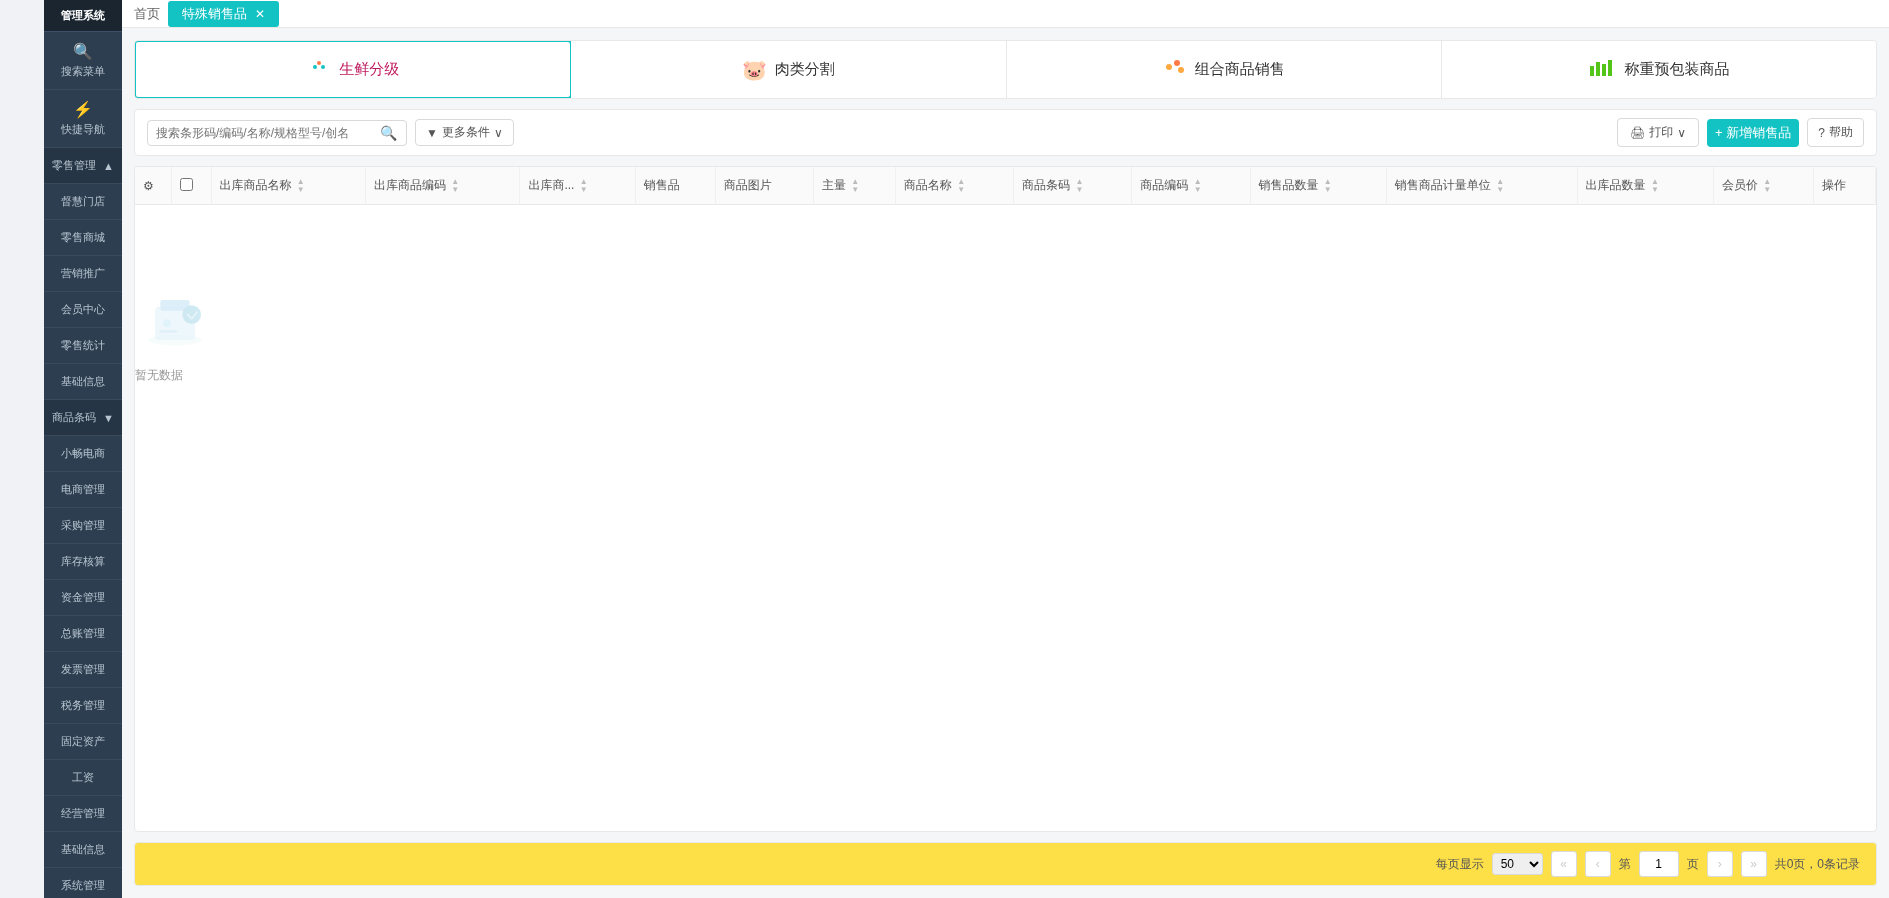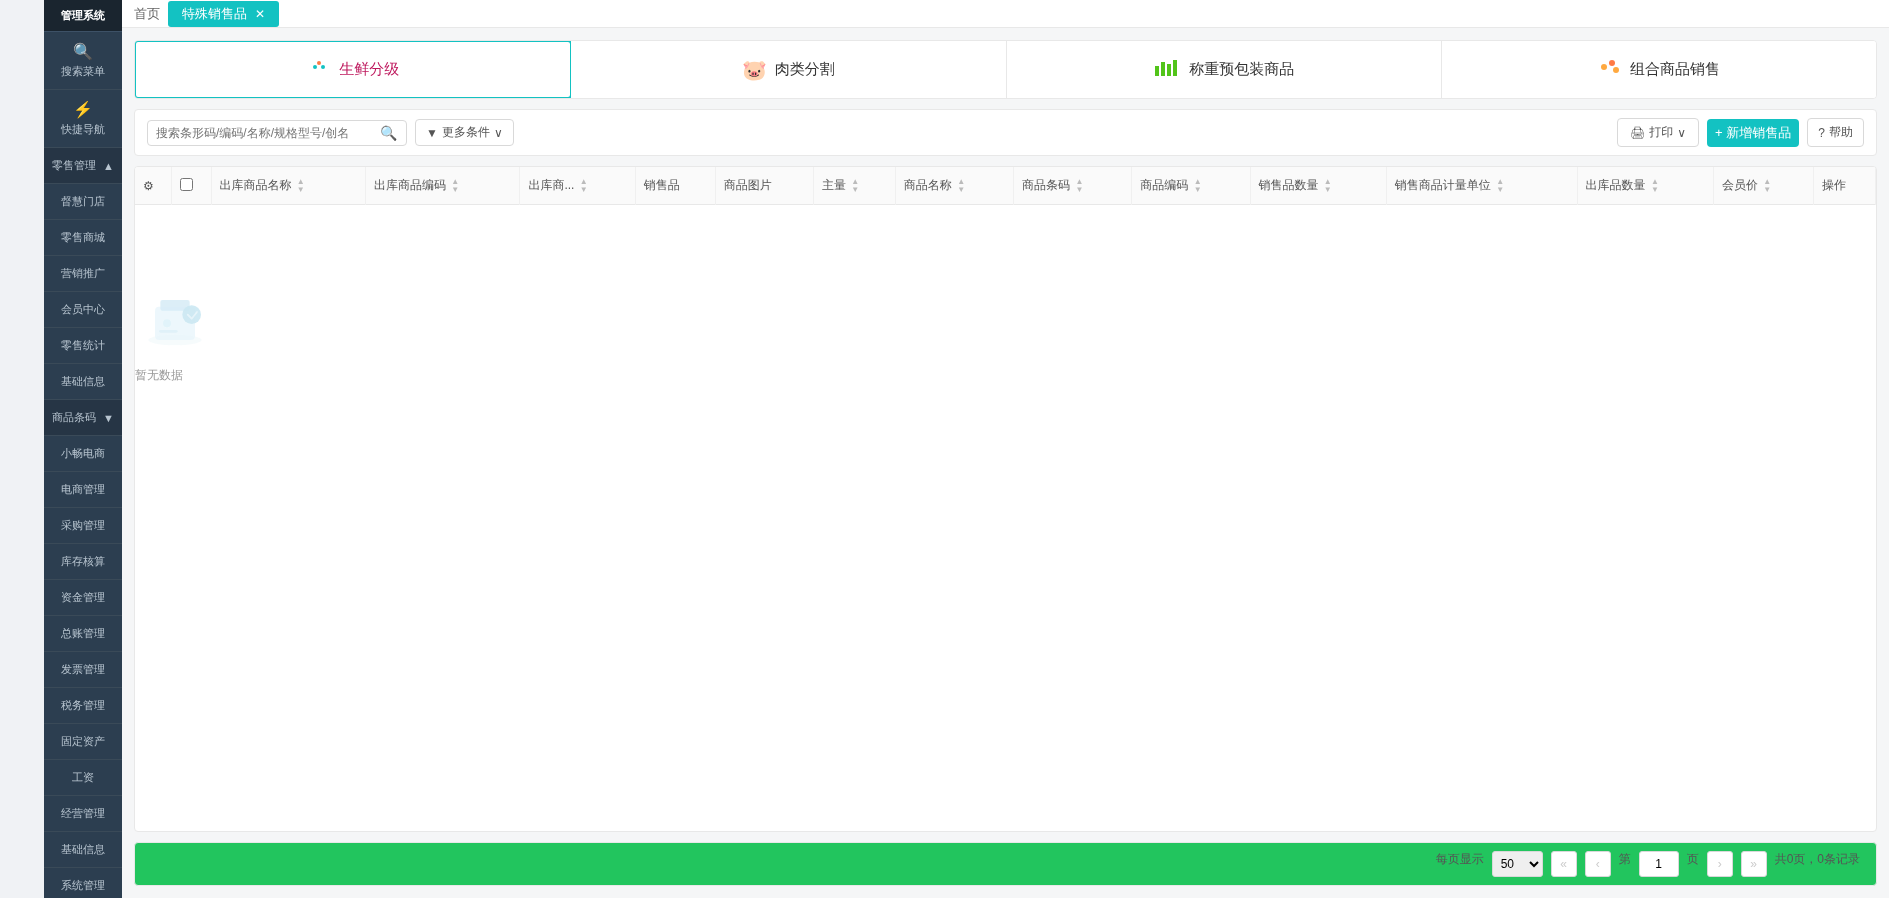--- a/index.html
+++ b/index.html
@@ -263,25 +263,26 @@
     }
     .empty-icon {
       width: 80px;
       height: 70px;
       margin-bottom: 12px;
       opacity: 0.6;
     }
 
     
     .pagination-bar {
-      background: #22c55e;
+      background: #fde047;
       border: 1px solid #e8e8e8;
       border-radius: 4px;
       padding: 8px 16px;
       display: flex;
+      align-items: center;
       justify-content: flex-end;
       gap: 8px;
       font-size: 12px;
       color: #555;
     }
     .pagination-bar select {
       border: 1px solid #d9d9d9;
       border-radius: 3px;
       padding: 2px 4px;
       font-size: 12px;
@@ -414,38 +415,38 @@
           </svg>
         </span>
         <span>生鲜分级</span>
       </div>
       <div class="cat-tab">
         <span class="cat-icon">🐷</span>
         <span>肉类分割</span>
       </div>
       <div class="cat-tab">
         <span class="cat-icon">
+          <svg width="24" height="22" viewBox="0 0 24 22">
+            <circle cx="6" cy="11" r="3" fill="#ffa940"></circle>
+            <circle cx="14" cy="7" r="3" fill="#ff7a45"></circle>
+            <circle cx="18" cy="14" r="3" fill="#ffa940"></circle>
+          </svg>
+        </span>
+        <span>组合商品销售</span>
+      </div>
+      <div class="cat-tab">
+        <span class="cat-icon">
           <svg width="28" height="22" viewBox="0 0 28 22">
             <rect x="2" y="10" width="4" height="10" fill="#52c41a"></rect>
             <rect x="8" y="6" width="4" height="14" fill="#52c41a"></rect>
             <rect x="14" y="8" width="4" height="12" fill="#52c41a"></rect>
             <rect x="20" y="4" width="4" height="16" fill="#52c41a"></rect>
           </svg>
         </span>
         <span>称重预包装商品</span>
-      </div>
-      <div class="cat-tab">
-        <span class="cat-icon">
-          <svg width="24" height="22" viewBox="0 0 24 22">
-            <circle cx="6" cy="11" r="3" fill="#ffa940"></circle>
-            <circle cx="14" cy="7" r="3" fill="#ff7a45"></circle>
-            <circle cx="18" cy="14" r="3" fill="#ffa940"></circle>
-          </svg>
-        </span>
-        <span>组合商品销售</span>
       </div>
     </div>
 
     <div class="toolbar">
       <div class="toolbar-left">
         <div class="search-box">
           <input type="text" placeholder="搜索条形码/编码/名称/规格型号/创名" style="">
           <span class="search-icon">🔍</span>
         </div>
         <div class="filter-btn">

